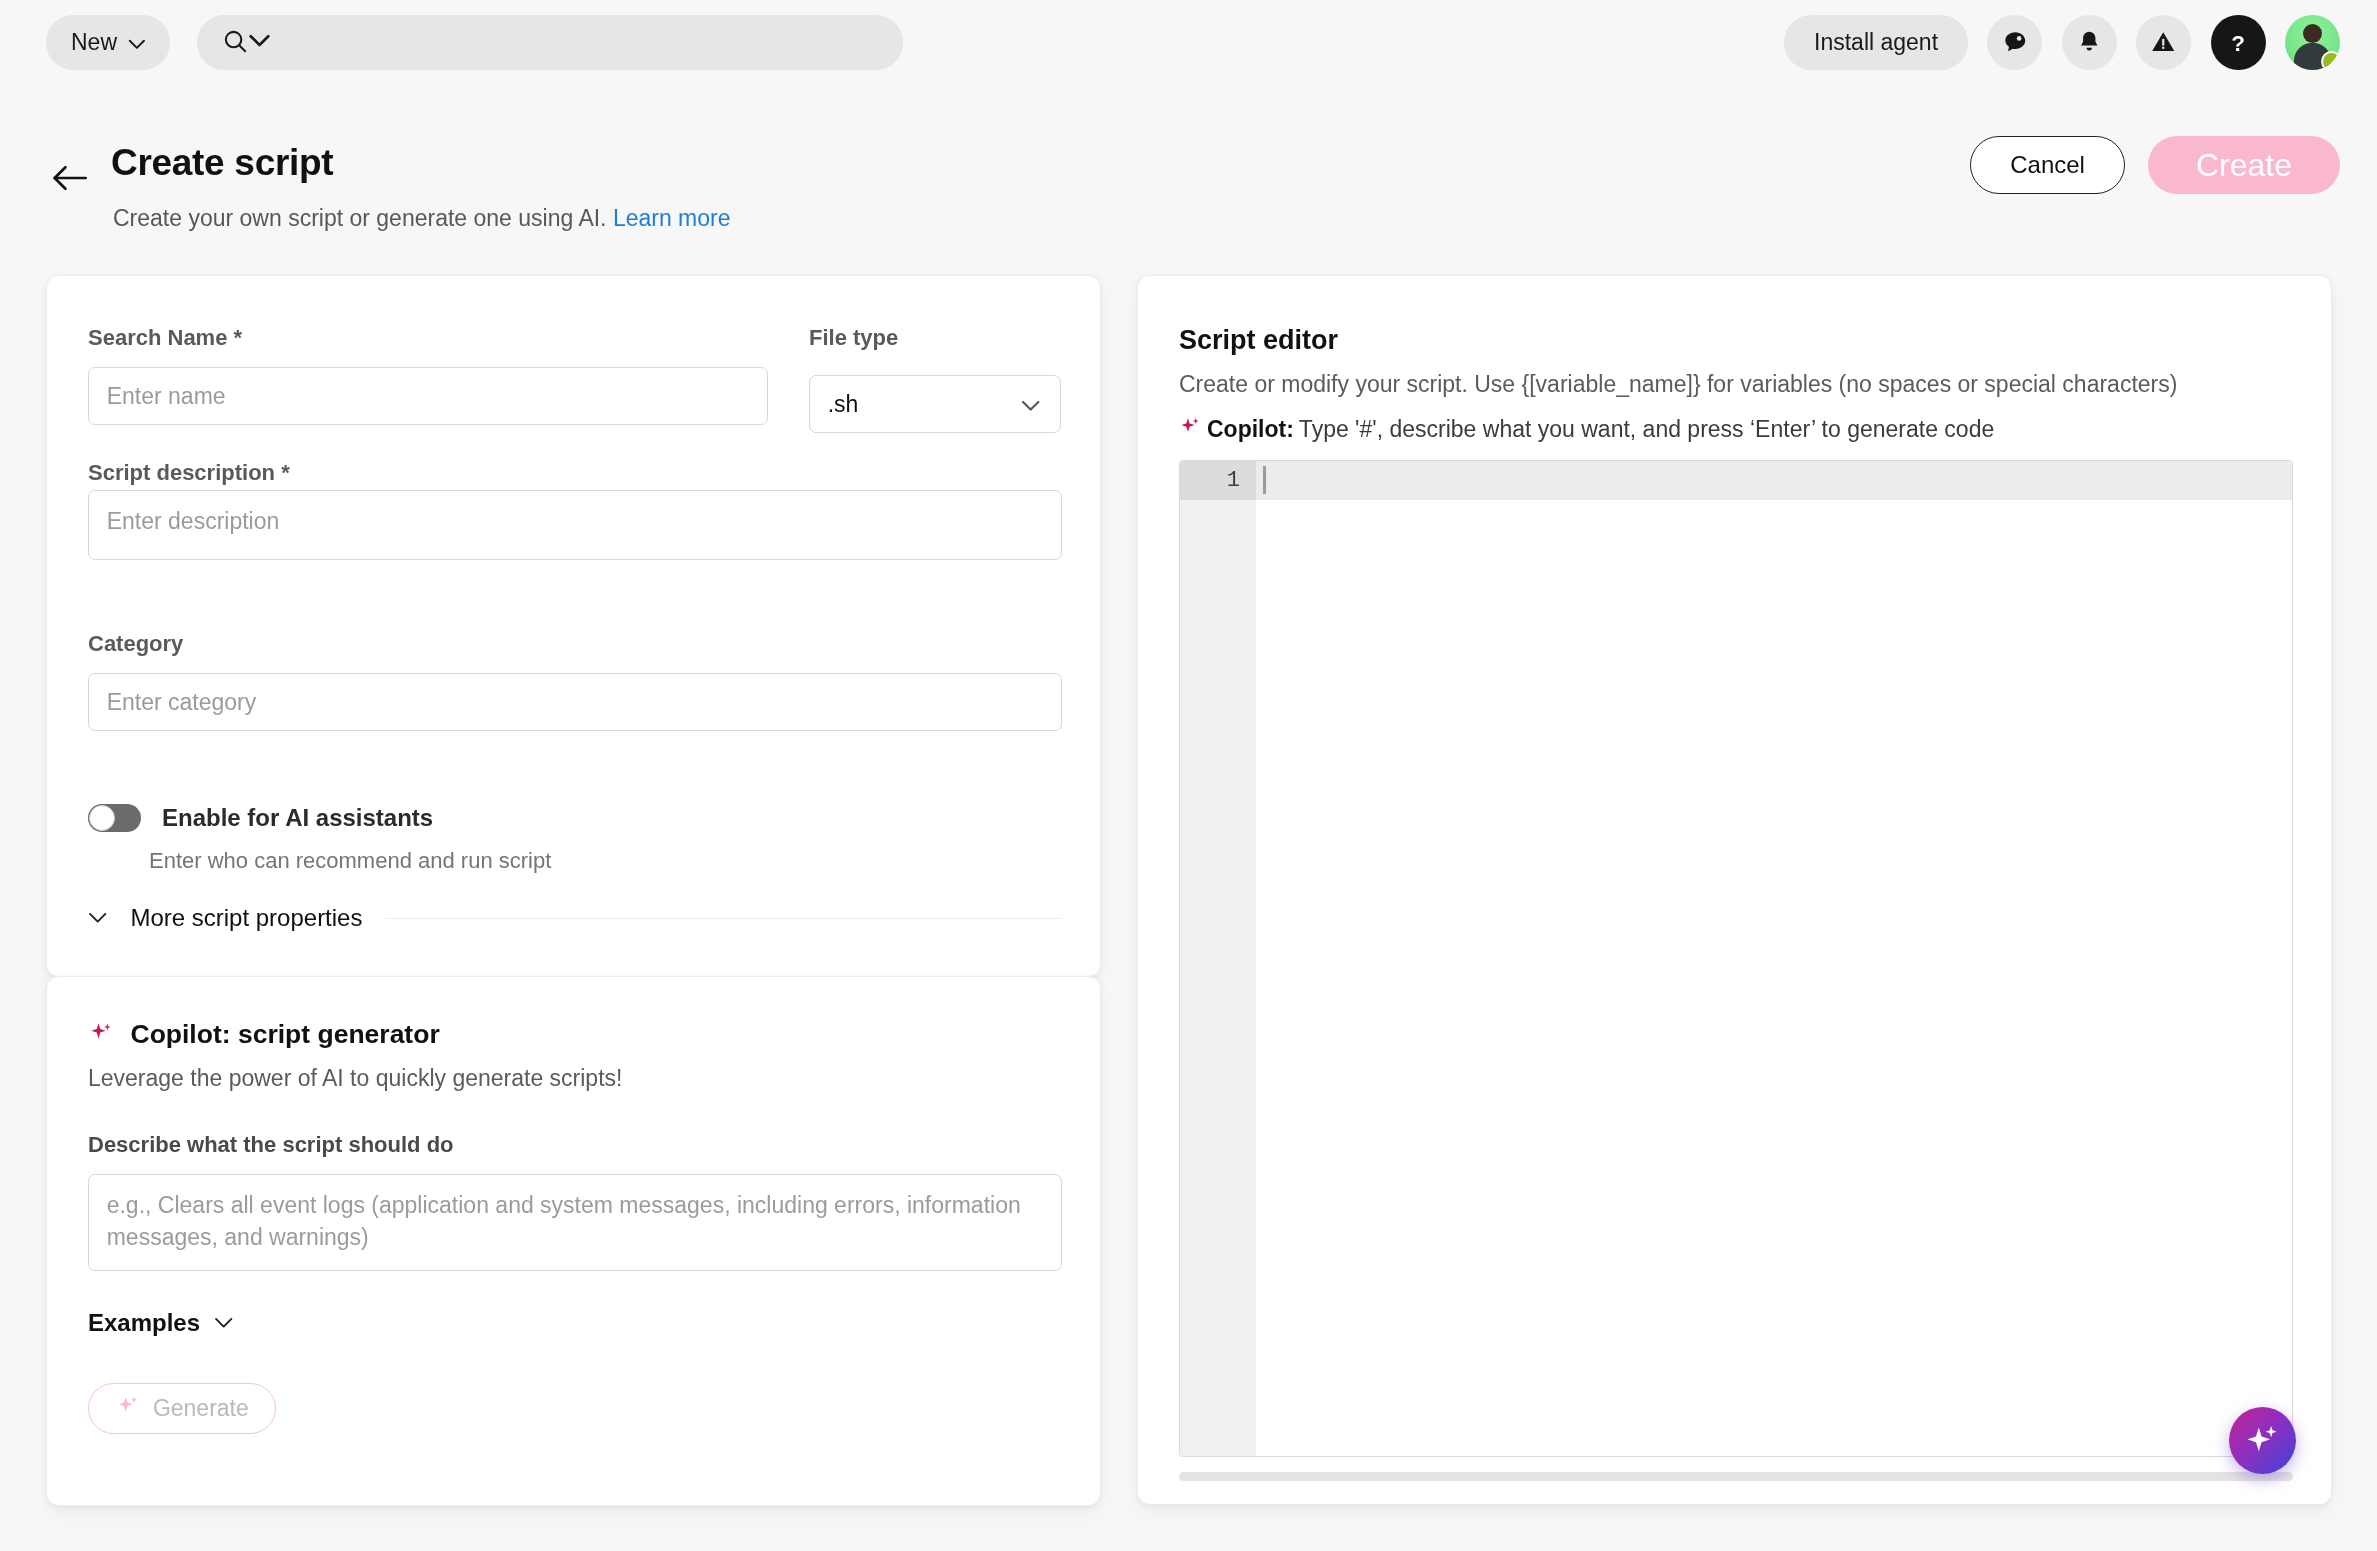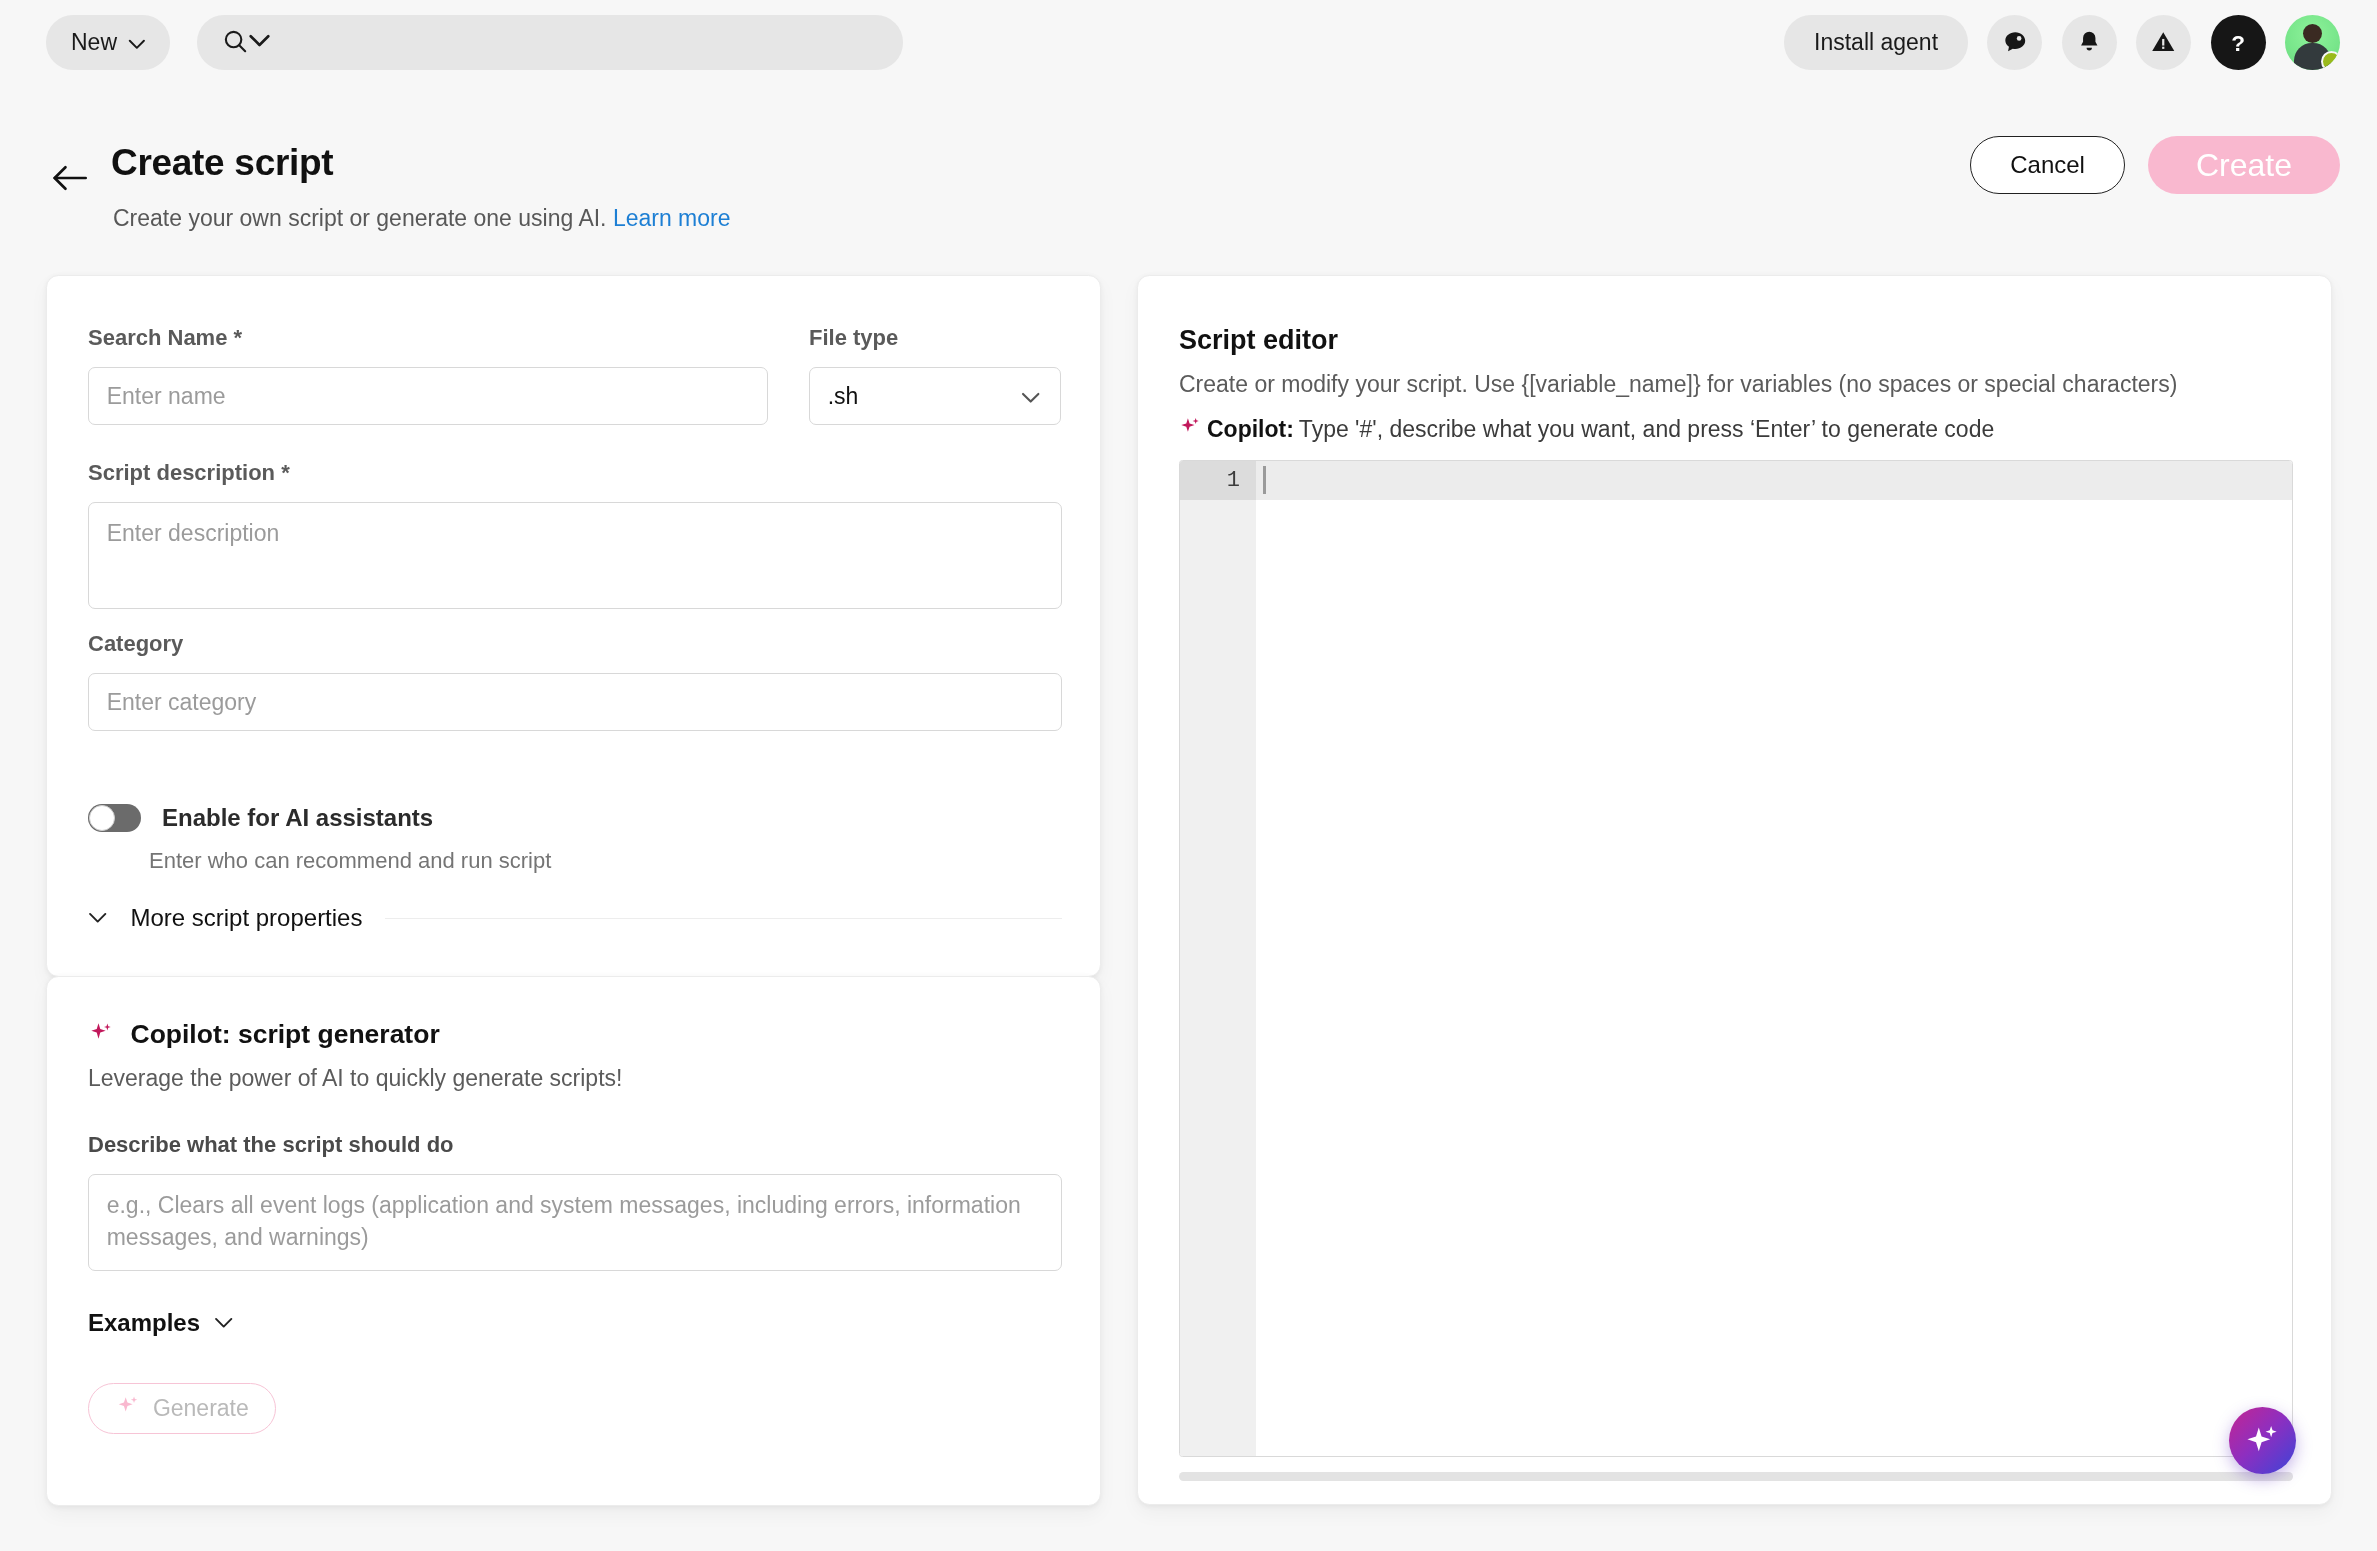--- a/index.html
+++ b/index.html
@@ -288,33 +288,33 @@
 
   <div class="card" id="form-card">
 
     <div style="position:absolute; left:41px; top:49px; width:680px;">
       <div class="label">Search Name *</div>
       <input class="field-input" style="margin-top: 16px;" value="" placeholder="Enter name">
     </div>
 
     <div style="position:absolute; left:762px; top:49px; width:252px;">
       <div class="label">File type</div>
-      <div class="select-box" style="margin-top:16px;">
+      <div class="select-box" style="margin-top:24px;">
         <span class="select-val">.sh</span>
         <span class="chev">
           <svg width="19.4" height="11.5" viewBox="0 0 20 12">
               <path d="M2 2 L10 10 L18 2" stroke="#555" stroke-width="2.2" fill="none" stroke-linecap="round" stroke-linejoin="round"></path>
             </svg>
         </span>
       </div>
     </div>
 
     <div style="position:absolute; left:41px; top:184px; width:974px;">
       <div class="label">Script description *</div>
-      <textarea class="field-area" style="margin-top: 16px; height: 107px;" rows="2" placeholder="Enter description"></textarea>
+      <textarea class="field-area" style="margin-top: 4px; height: 70px;" rows="2" placeholder="Enter description"></textarea>
     </div>
 
     <div style="position:absolute; left:41px; top:355px; width:974px;">
       <div class="label">Category</div>
       <input class="field-input" style="margin-top: 16px;" value="" placeholder="Enter category">
     </div>
 
     <div style="position:absolute; left:41px; top:528px; display:flex; align-items:center; gap:21px;">
       <div class="toggle">
         <div class="knob"></div>

